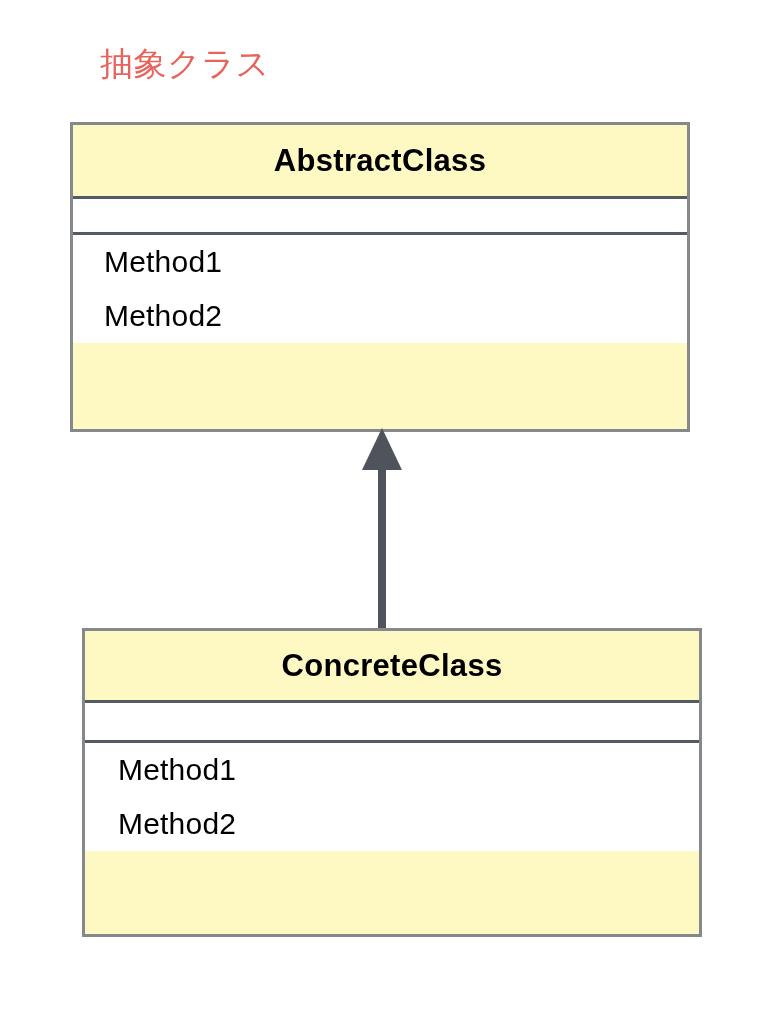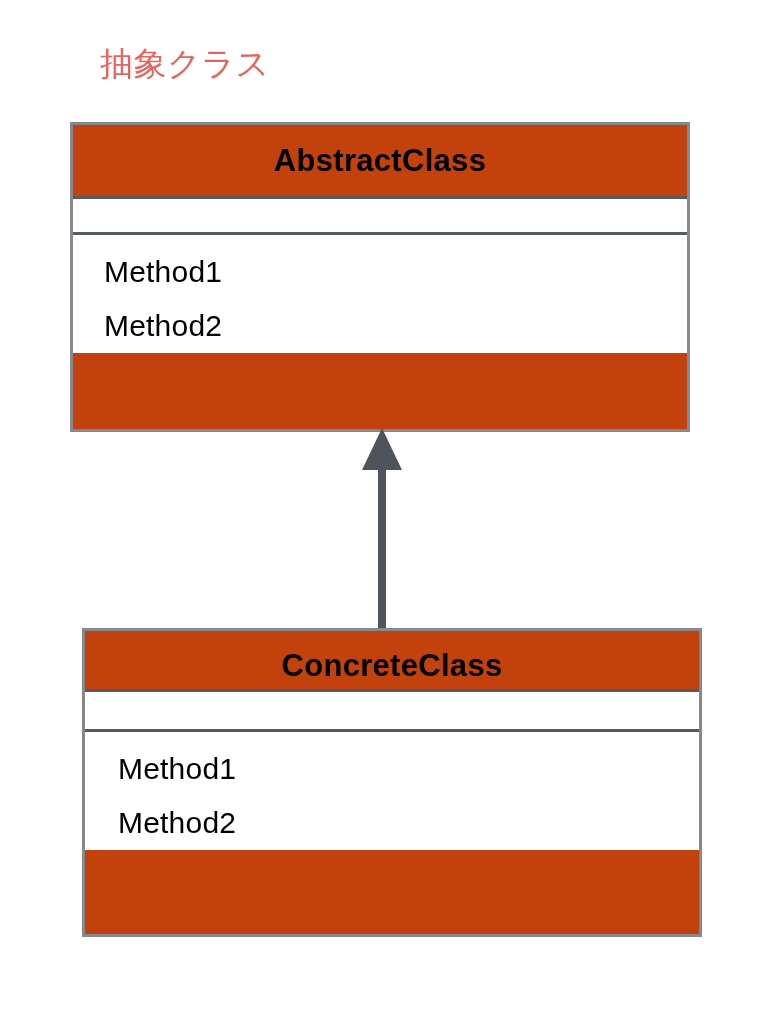--- a/index.html
+++ b/index.html
@@ -39,21 +39,21 @@
   #caption-concrete {
     left: 88px;
     top: 549px;
     color: #5da8f0;
   }
 
   
   .uml-box {
     position: absolute;
     box-sizing: border-box;
-    background: #c2410c;
+    background: #fef9c3;
     border: 3px solid #85898d;
   }
   #box-abstract {
     left: 70px;
     top: 122px;
     width: 620px;
     height: 310px;
   }
   #box-concrete {
     left: 82px;
@@ -69,42 +69,41 @@
     font-weight: bold;
     font-size: 31px;
     color: #000000;
     letter-spacing: 0.3px;
   }
   #box-abstract .uml-name {
     height: 71px;
     line-height: 71px;
   }
   #box-concrete .uml-name {
-    height: 58px;
+    height: 69px;
     line-height: 69px;
   }
 
   .uml-divider {
     width: 100%;
     height: 3px;
     background: #555b63;
   }
 
   .uml-attributes {
     box-sizing: border-box;
     width: 100%;
     background: #ffffff;
   }
   #box-abstract .uml-attributes { height: 33px; }
   #box-concrete .uml-attributes { height: 37px; }
 
   .uml-operations {
     box-sizing: border-box;
     width: 100%;
-    padding-top: 10px;
     background: #ffffff;
   }
   .uml-op {
     font-size: 30px;
     line-height: 54px;
     color: #000000;
     white-space: nowrap;
     letter-spacing: 0.2px;
   }
   #box-abstract .uml-op { padding-left: 31px; }

